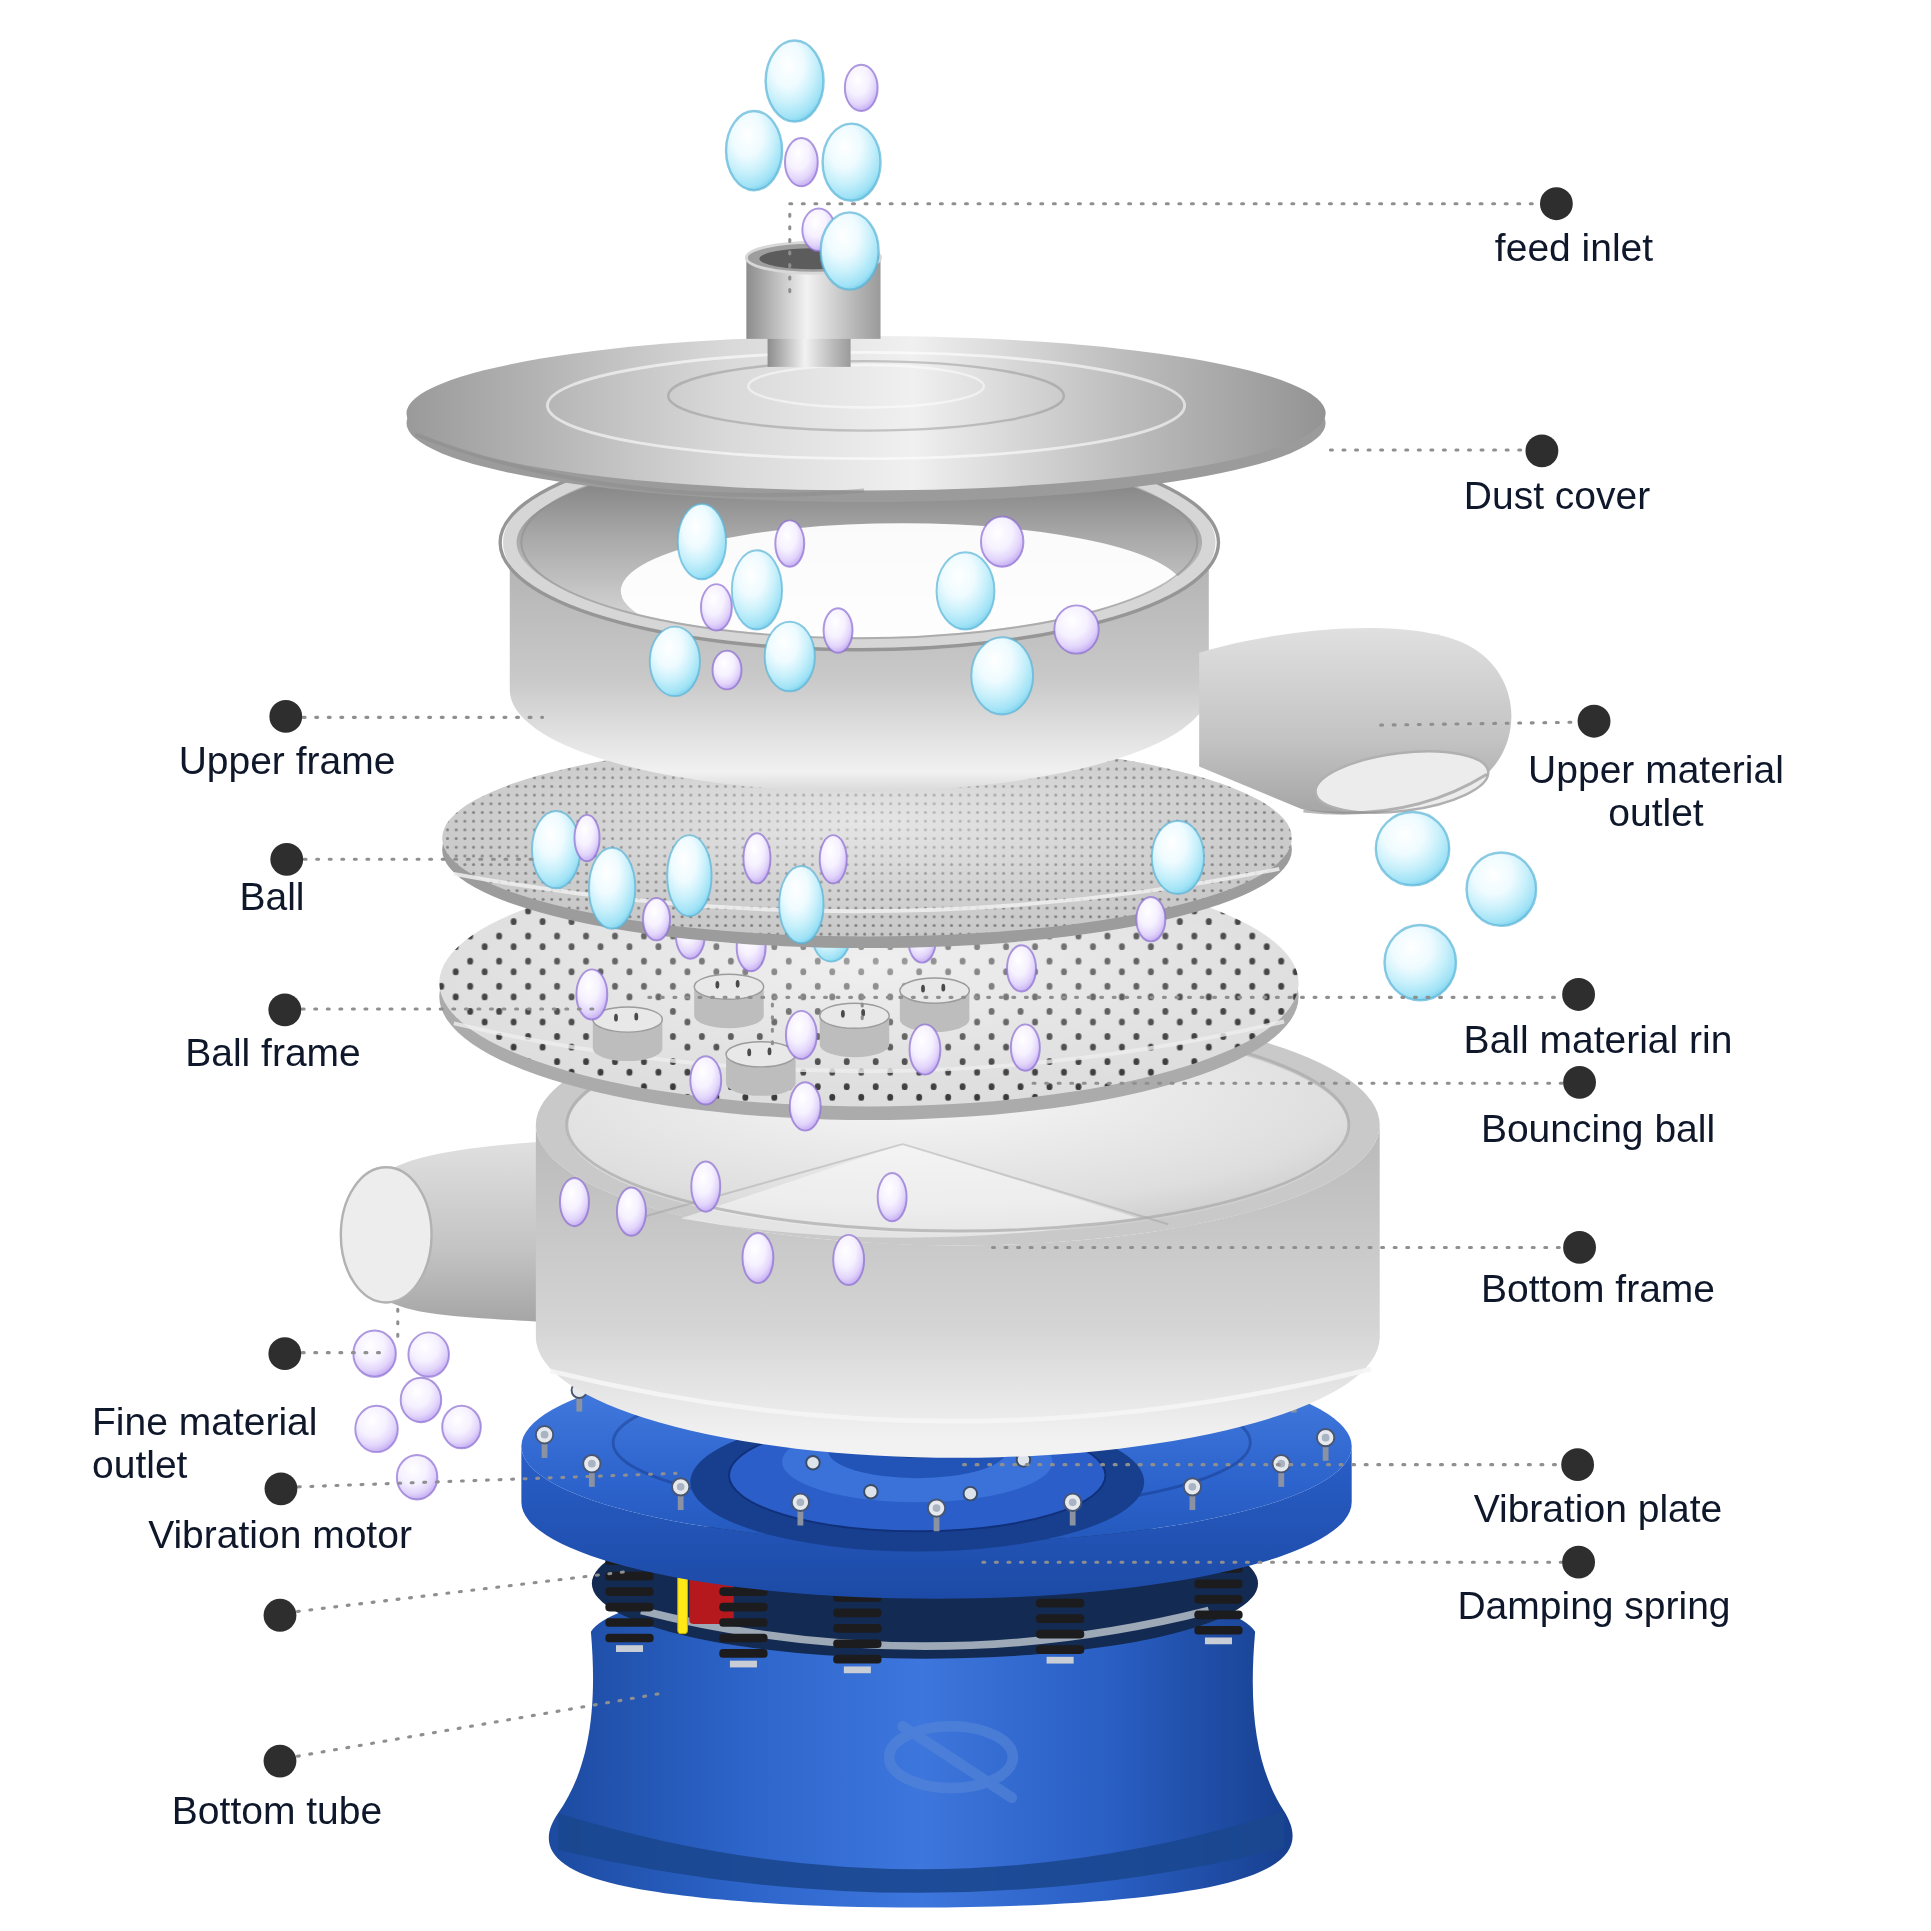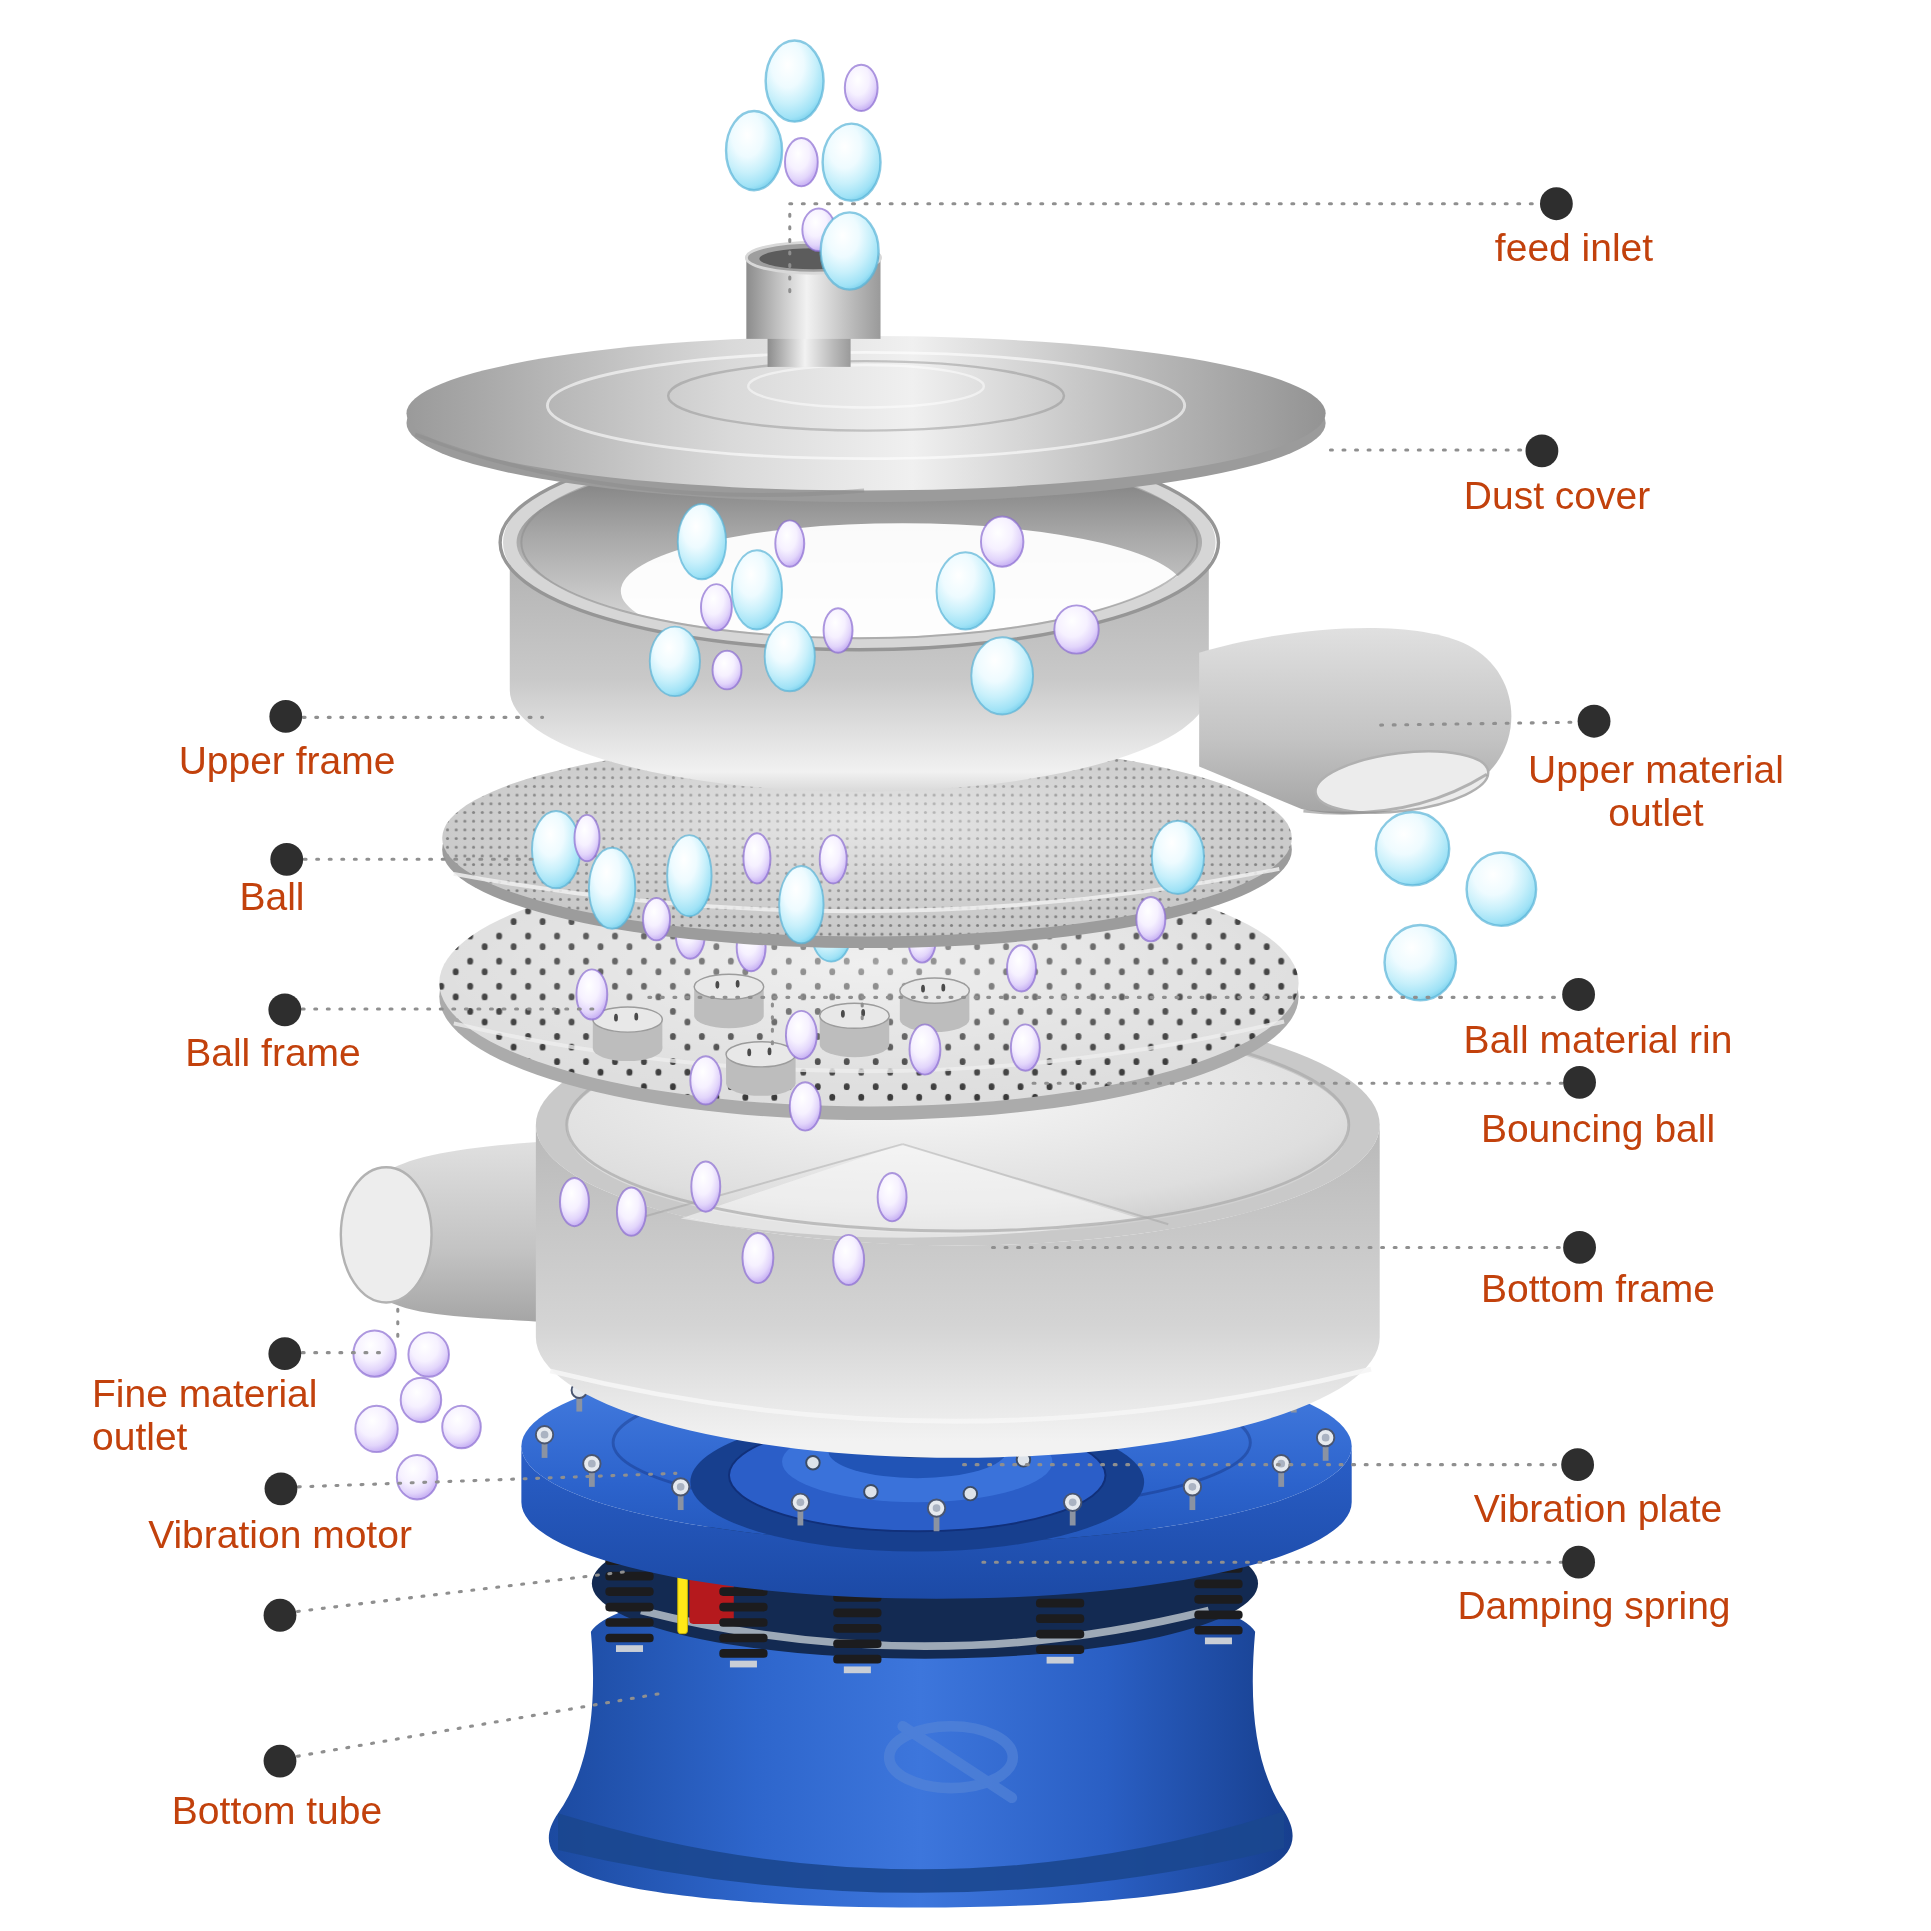--- a/index.html
+++ b/index.html
@@ -1,21 +1,21 @@
 <!DOCTYPE html>
 <html><head>
 <meta charset="utf-8">
 <style>
   html,body{margin:0;padding:0;background:#fff;}
   #canvas{position:relative;width:1931px;height:1931px;background:#ffffff;overflow:hidden;
           font-family:"Liberation Sans", sans-serif;}
   #machine-svg{position:absolute;left:0;top:0;width:1931px;height:1931px;}
-  .label{position:absolute;font-size:39px;line-height:43px;color:#c2410c;white-space:nowrap;
+  .label{position:absolute;font-size:39px;line-height:43px;color:#0f172a;white-space:nowrap;
          transform:translateX(-50%);text-align:center;}
-  .label.left-align{transform:none;text-align:left;}
+  .label.left-align{transform:none;text-align:left;margin-top:28px;}
 </style>
 </head>
 <body>
 
 <div id="canvas">
 
 <svg id="machine-svg" viewBox="0 0 2000 2000" xmlns="http://www.w3.org/2000/svg">
   <defs>
     <linearGradient id="gMetalWallH" x1="0" y1="0" x2="1" y2="0">
       <stop offset="0" stop-color="#8c8c8c"></stop>

